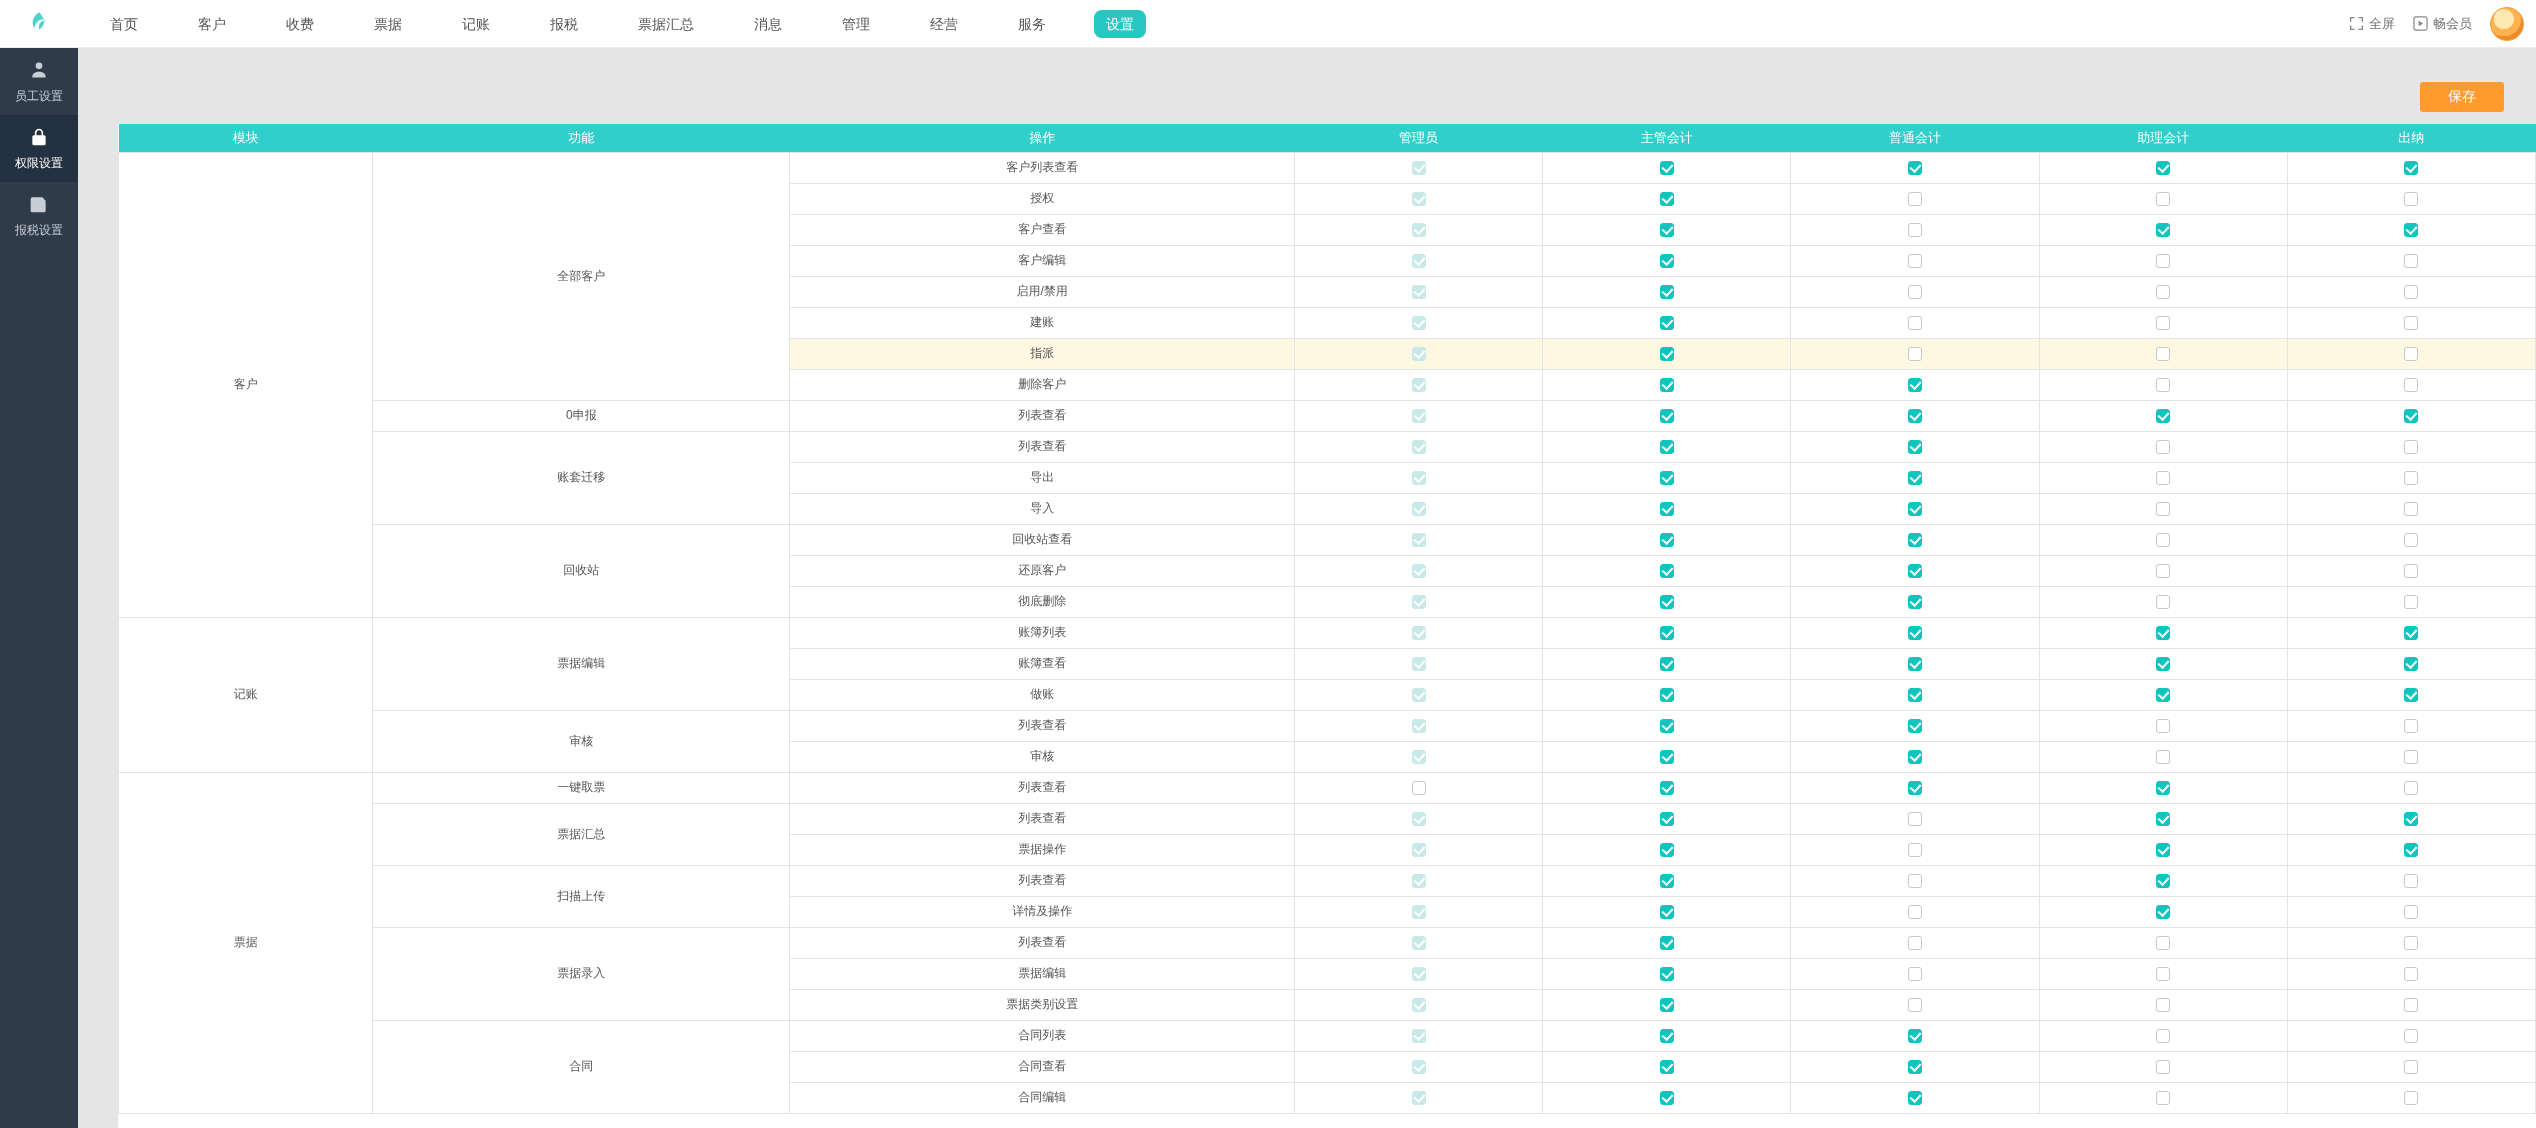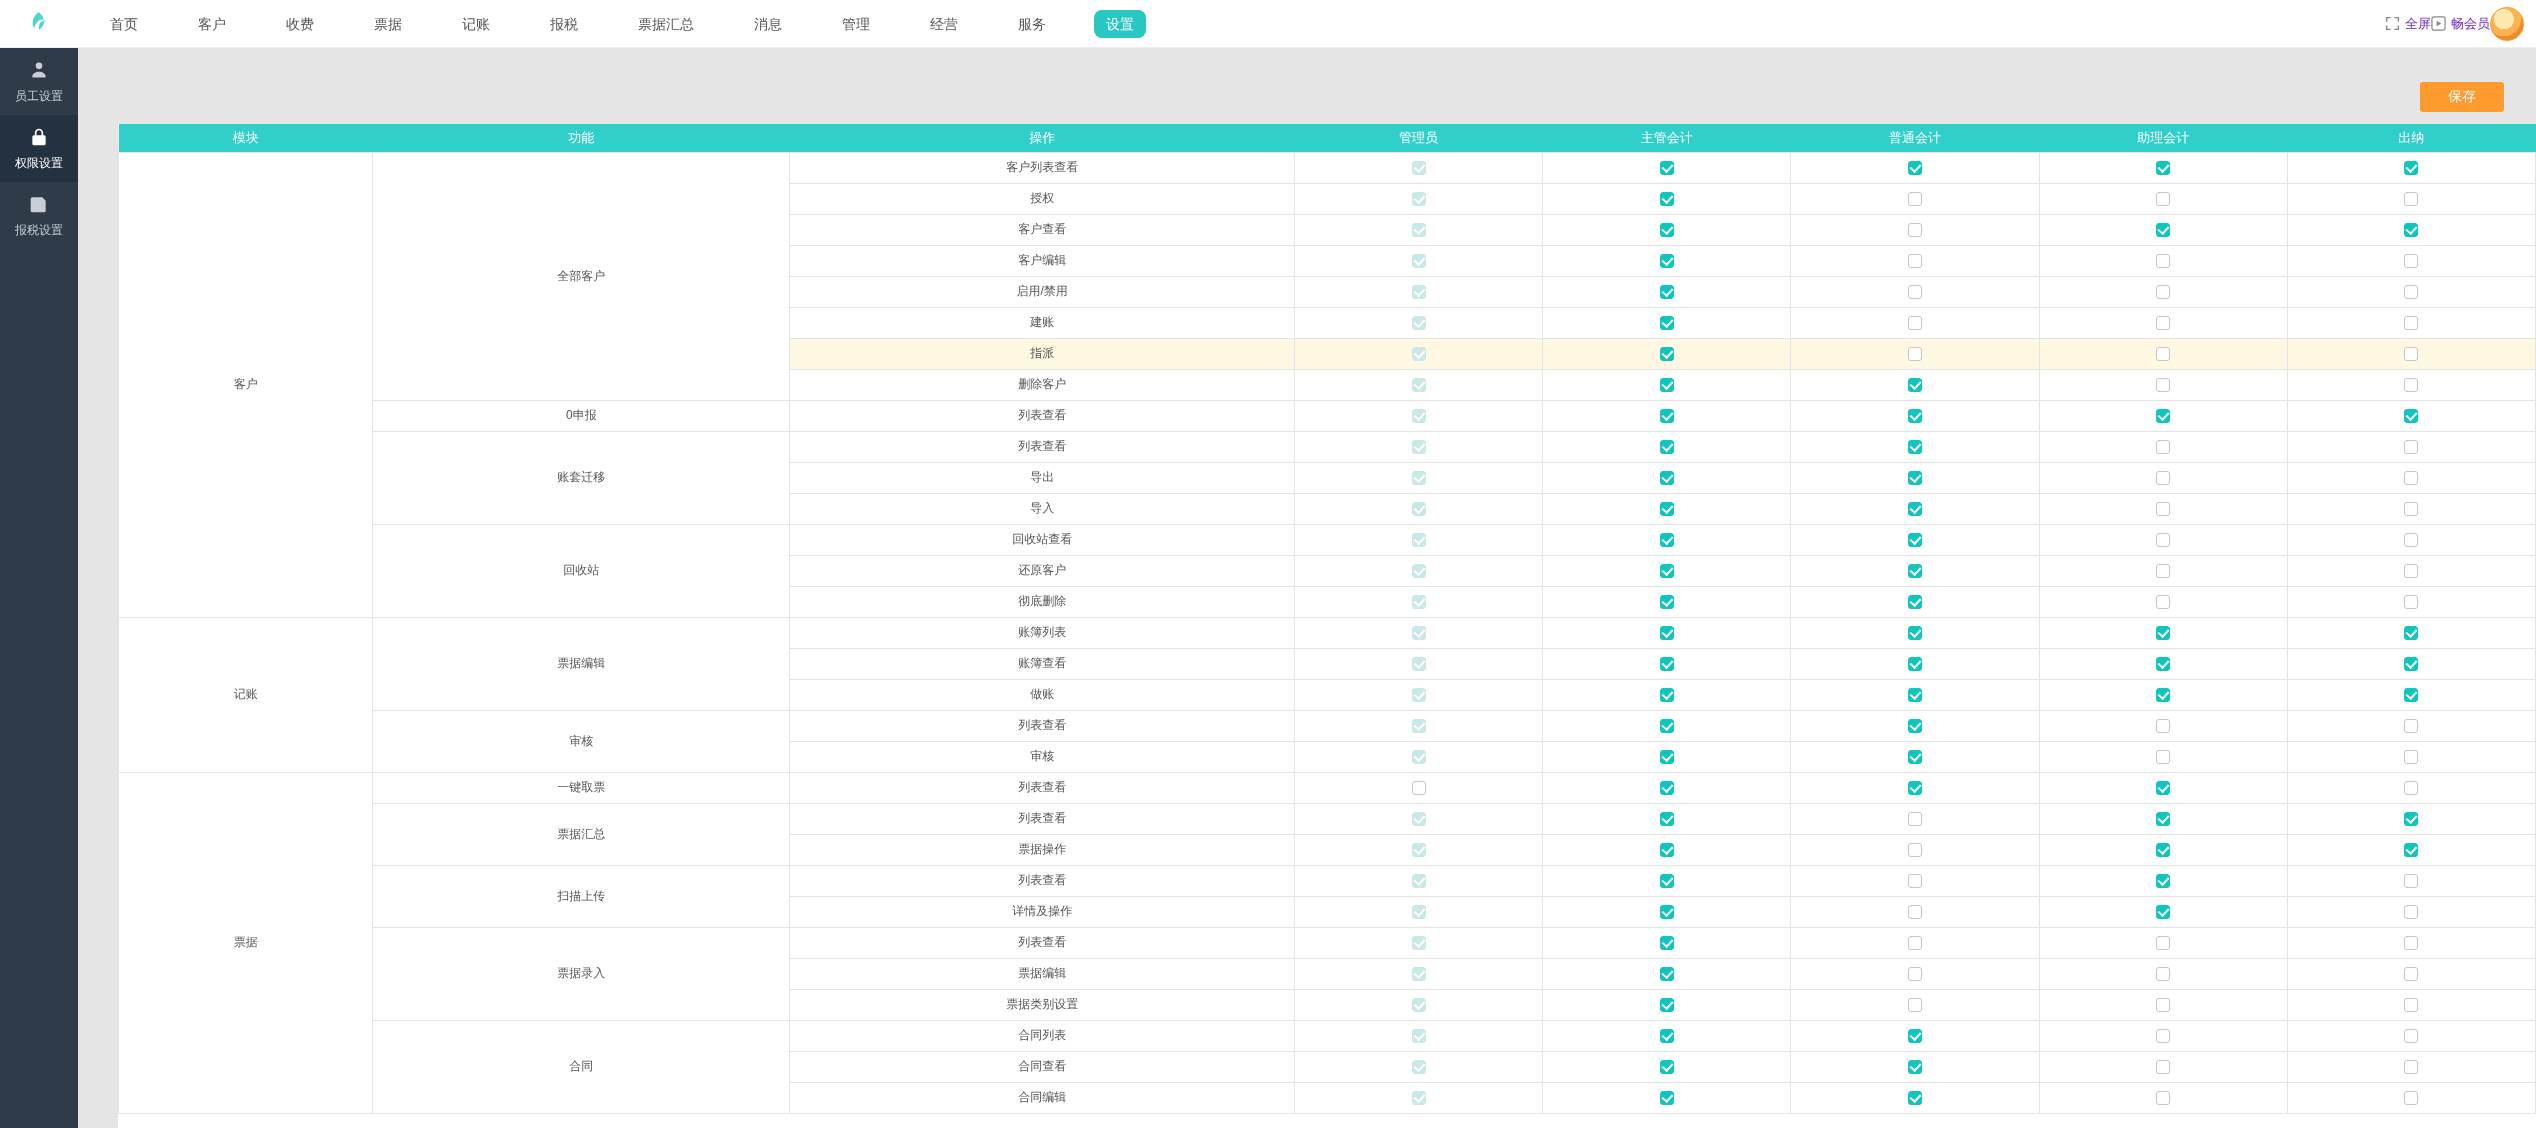--- a/index.html
+++ b/index.html
@@ -56,22 +56,23 @@
   line-height: 28px;
   padding: 0 12px;
   margin: 0 10px;
 }
 .top-right {
   margin-left: auto;
   display: flex;
   align-items: center;
   height: 48px;
   padding-right: 12px;
+  gap: 18px;
   font-size: 13px;
-  color: #6d28d9;
+  color: #737373;
 }
 .top-right .item { display: flex; align-items: center; gap: 5px; cursor: pointer; }
 .avatar {
   width: 34px; height: 34px; border-radius: 50%;
   background: radial-gradient(circle at 40% 35%, #ffe9b0 0 35%, #ffb24d 36% 60%, #f08b2a 61% 100%);
   border: 1px solid #f0a040;
   position: relative;
 }
 
 

